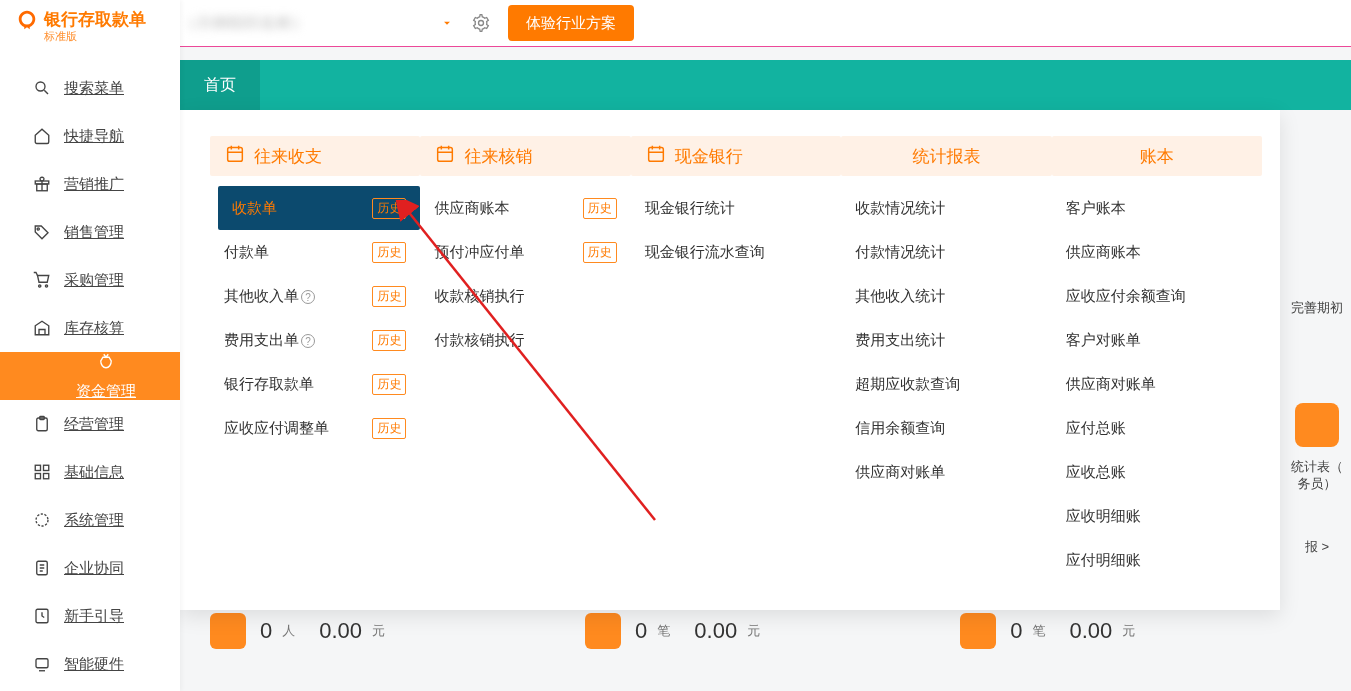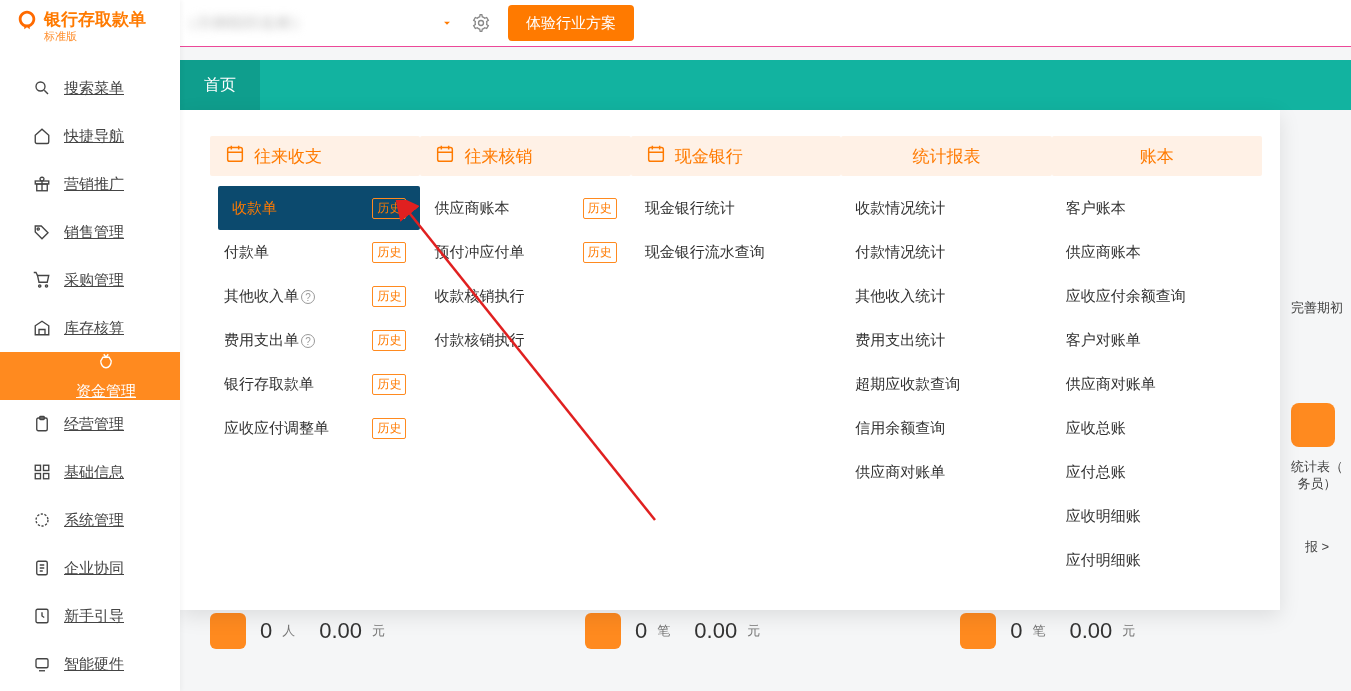--- a/index.html
+++ b/index.html
@@ -25,21 +25,21 @@
   .side-item.active { background:#ff8a1f; color:#fff;flex-direction:column;}
   .side-item .sicon { width:20px; height:20px; display:flex; align-items:center; justify-content:center; color:inherit;}
   .side-item.active .sicon { color:#fff;}
 
   
   .tabbar { position:absolute; left:180px; top:60px; right:0; height:50px; background:#12b3a0;}
   .tabbar .tab { display:inline-flex; align-items:center; height:100%; padding:0 24px; color:#fff; font-size:16px; background:#0f9e8d;}
 
   
   .main { position:absolute; left:180px; top:110px; right:0; bottom:0; background:#f5f6f7; padding:20px;}
-  .right-widgets { position:absolute; right:8px; top:190px; display:flex; flex-direction:column; gap:8px; font-size:13px; color:#444;}
+  .right-widgets { position:absolute; right:8px; top:190px; display:flex; flex-direction:column; gap:8px; font-size:13px; color:#444;align-items:center;}
   .right-widgets .wicon { width:44px; height:44px; background:#ff8a1f; border-radius:8px; margin-bottom:4px;}
   .right-line { white-space:pre; text-align:center; font-size:13px; line-height:1.3;}
   
   .bottom-cards { position:absolute; left:210px; right:30px; bottom:20px; height:80px; display:flex; gap:200px;}
   .bcard { display:flex; align-items:center; gap:14px; font-size:17px; color:#333;}
   .bcard .bicon { width:36px; height:36px; background:#ff8a1f; border-radius:6px;}
   .bcard .small { font-size:13px; color:#777; margin-left:-4px;}
 
   
   .megamenu { position:absolute; left:180px; top:110px; width:1100px; height:500px; background:#fff; box-shadow:0 6px 20px rgba(0,0,0,0.1); padding:26px 18px 10px 30px; display:flex; z-index:40;}
@@ -361,24 +361,24 @@
       <div class="menu-item">
         <span>应收应付余额查询</span>
       </div>
       <div class="menu-item">
         <span>客户对账单</span>
       </div>
       <div class="menu-item">
         <span>供应商对账单</span>
       </div>
       <div class="menu-item">
+        <span>应付总账</span>
+      </div>
+      <div class="menu-item">
         <span>应收总账</span>
-      </div>
-      <div class="menu-item">
-        <span>应付总账</span>
       </div>
       <div class="menu-item">
         <span>应收明细账</span>
       </div>
       <div class="menu-item">
         <span>应付明细账</span>
       </div>
     </div>
   </div>
 

